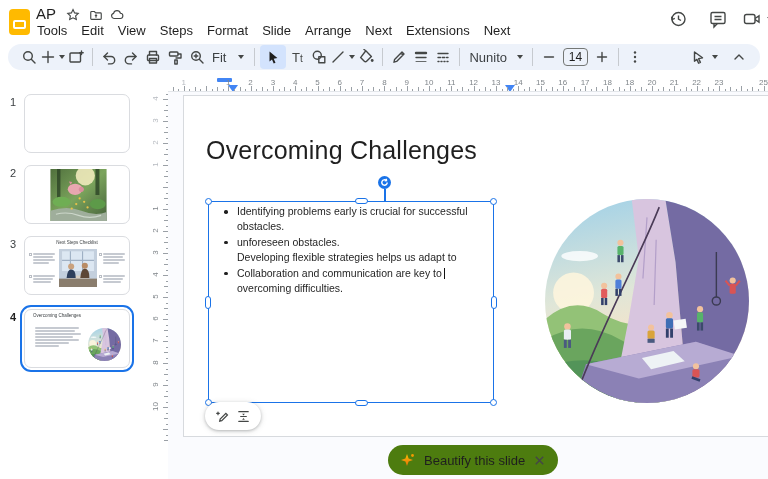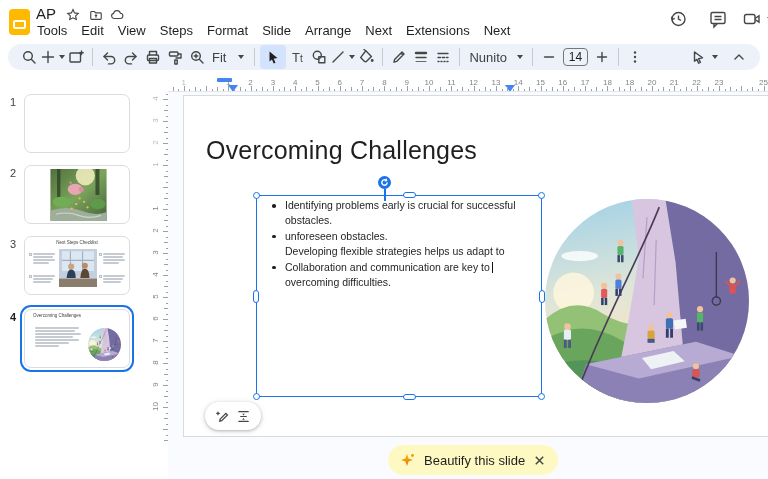--- a/index.html
+++ b/index.html
@@ -53,42 +53,42 @@
   .vnum.neg { color:#b6bac0; }
   .vtick { position:absolute; right:0; height:1px; background:#9aa0a6; }
   .indent-bar { position:absolute; height:4px; width:15px; top:0; background:#4285f4; border-radius:1px; }
   .indent-tri { position:absolute; top:7px; width:0; height:0; border-left:5px solid transparent; border-right:5px solid transparent; border-top:7px solid #4285f4; }
 
   
   .canvas { position:absolute; left:168px; top:92px; width:600px; height:387px; background:#fafbfe; overflow:hidden; }
   .slide { position:absolute; left:15px; top:3px; width:612px; height:342px; background:#fff; border:1px solid #d7dade; }
   .slide-title { position:absolute; left:22px; top:40px; font-size:25px; color:#1f1f1f; letter-spacing:.2px; }
 
-  .textbox { position:absolute; left:24px; top:99px; width:286px; height:202px; border:1.5px solid #1a73e8;margin-left:48px; }
+  .textbox { position:absolute; left:24px; top:105px; width:286px; height:202px; border:1.5px solid #1a73e8; }
   .bullets { position:absolute; left:0; top:2px; width:100%; }
   .bullet-item { display:flex; }
   .bullet-item .dot { width:13px; margin-left:15px; padding-top:6px; }
   .bullet-item .dot i { display:block; width:3.5px; height:3.5px; border-radius:50%; background:#1f1f1f; }
   .bullet-item .lines { flex:1; font-size:10.5px; line-height:15.4px; color:#1f1f1f; }
   .caret-cursor { display:inline-block; width:1.5px; height:11px; background:#111; vertical-align:-2px; margin-left:2px; }
 
   .handle { position:absolute; background:#fff; border:1.5px solid #1a73e8; }
   .handle.corner { width:7px; height:7px; border-radius:50%; }
   .handle.h-mid { width:13px; height:6px; border-radius:3px; }
   .handle.v-mid { width:6px; height:13px; border-radius:3px; }
   .rotate-stem { position:absolute; width:1.5px; height:12px; background:#1a73e8; }
   .rotate-handle { position:absolute; width:13px; height:13px; border-radius:50%; background:#1a73e8; color:#fff; display:flex; align-items:center; justify-content:center; }
   .rotate-handle svg { width:9px; height:9px; stroke:#fff; fill:none; stroke-width:1.6; }
 
   .img-circle { position:absolute; left:361px; top:103px; width:204px; height:204px; }
 
   .mini-toolbar { position:absolute; left:21px; top:306px; width:56px; height:28px; background:#fff; border-radius:14px; box-shadow:0 1px 3px rgba(60,64,67,.3), 0 1px 6px rgba(60,64,67,.15); display:flex; align-items:center; justify-content:center; gap:6px; }
   .mini-toolbar svg { width:15px; height:15px; stroke:#444746; fill:none; stroke-width:1.3; stroke-linecap:round; }
 
-  .beautify { position:absolute; left:220px; top:353px; height:30px; background:#fef9c3; border-radius:15px; display:flex; align-items:center; padding:0 12px; gap:8px; }
+  .beautify { position:absolute; left:220px; top:353px; height:30px; background:#4d7c0f; border-radius:15px; display:flex; align-items:center; padding:0 12px; gap:8px; }
   .beautify .label { font-size:13px; color:#1f1f1f; }
   .beautify svg.close { width:13px; height:13px; stroke:#444746; stroke-width:1.6; fill:none; }
 </style>
 </head>
 <body>
 
 <svg width="0" height="0" style="position:absolute">
   <defs>
     <linearGradient id="skyG" x1="0" y1="0" x2="0.2" y2="1">
       <stop offset="0" stop-color="#9fd0e8"></stop>

